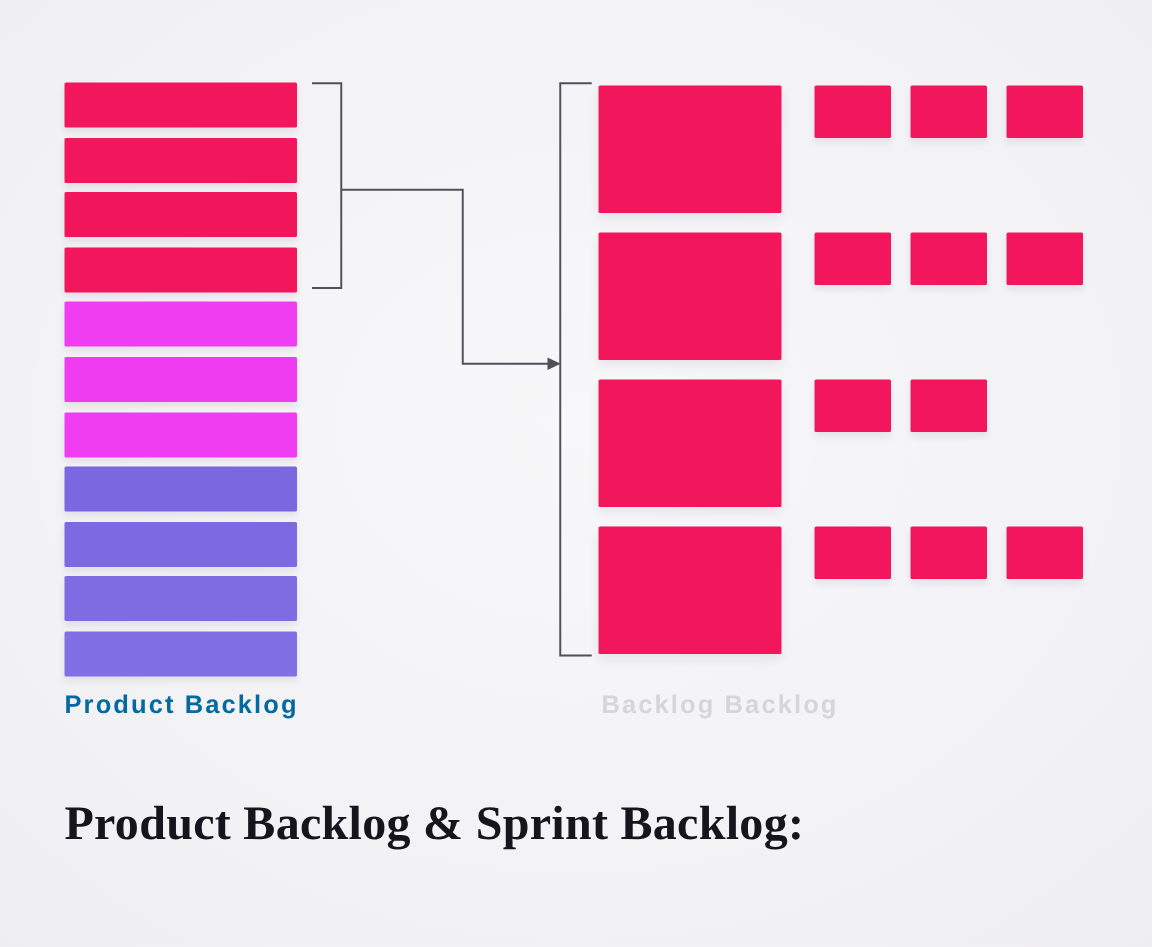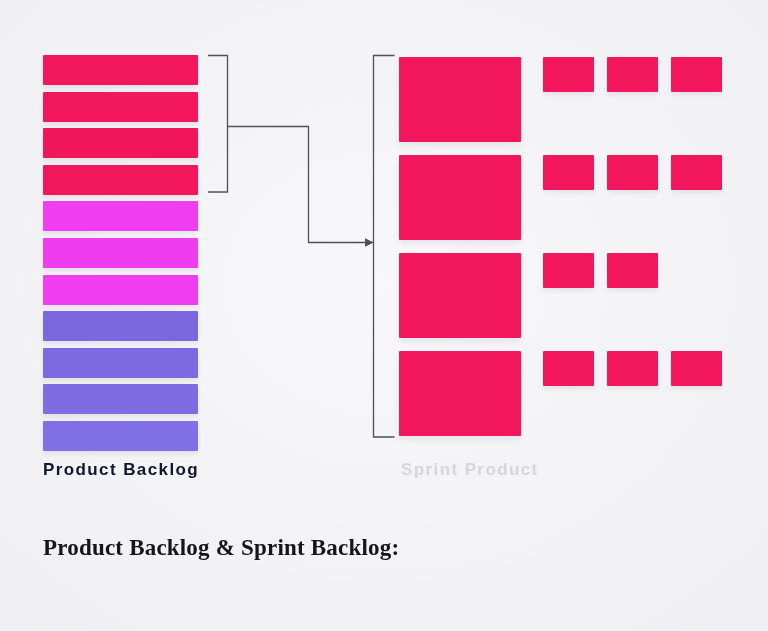--- a/index.html
+++ b/index.html
@@ -54,21 +54,21 @@
     font-size: 17px; font-weight: 700; letter-spacing: 1.4px;
     line-height: 20px;
   }
   .pb-label { left: 43px; }
   .sb-label { left: 401px; }
 
   
   .title {
     position: absolute; left: 43px; top: 533px;
     font-family: "Liberation Serif", serif;
-    font-weight: 700; font-size: 23px; line-height: 30px;
+    font-weight: 700; font-size: 32px; line-height: 30px;
     letter-spacing: 0.2px;
   }
   .title-line { display: block; }
 </style>
 </head>
 <body style="background: rgb(242, 241, 244);">
 
 <div class="vignette"></div>
 
 <div class="pb-stack">
@@ -119,18 +119,18 @@
     <div class="sb-row">
       <div class="sb-story" style="background: rgb(242, 23, 92);"></div>
       <div class="sb-tasks">
         <div class="sb-task" style="background: rgb(242, 23, 92);"></div>
         <div class="sb-task" style="background: rgb(242, 23, 92);"></div>
         <div class="sb-task" style="background: rgb(242, 23, 92);"></div>
       </div>
     </div>
   </div>
 
-<div class="col-label pb-label" style="color: #0f172a;">Product Backlog</div>
-<div class="col-label sb-label" style="color: rgb(214, 213, 218);">Sprint Product</div>
+<div class="col-label pb-label" style="color: #0369a1;">Product Backlog</div>
+<div class="col-label sb-label" style="color: rgb(214, 213, 218);">Backlog Backlog</div>
 
 <div class="title" style="color: rgb(22, 20, 29);">
   <span class="title-line">Product Backlog &amp; Sprint Backlog:</span>
 </div>
 
 </body></html>

